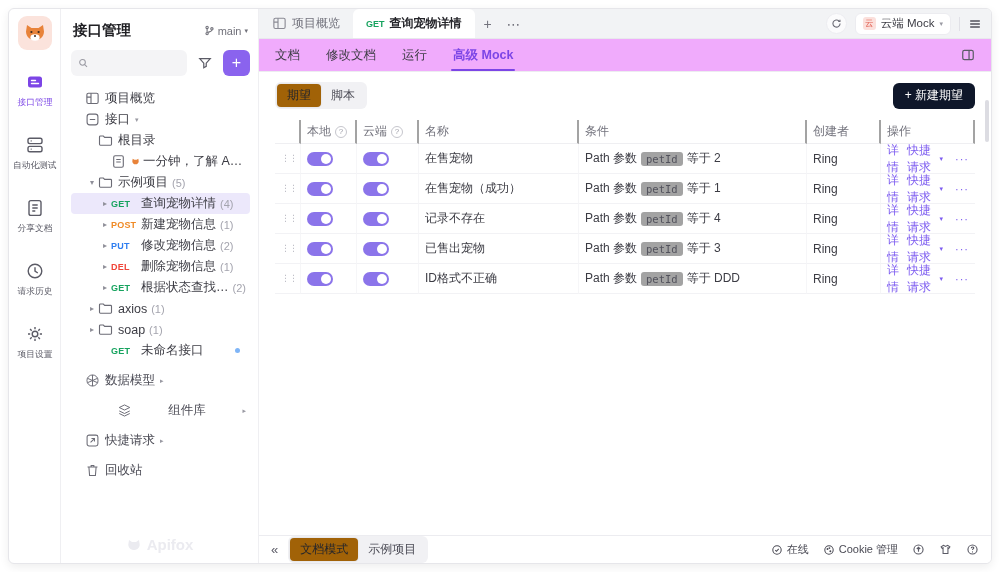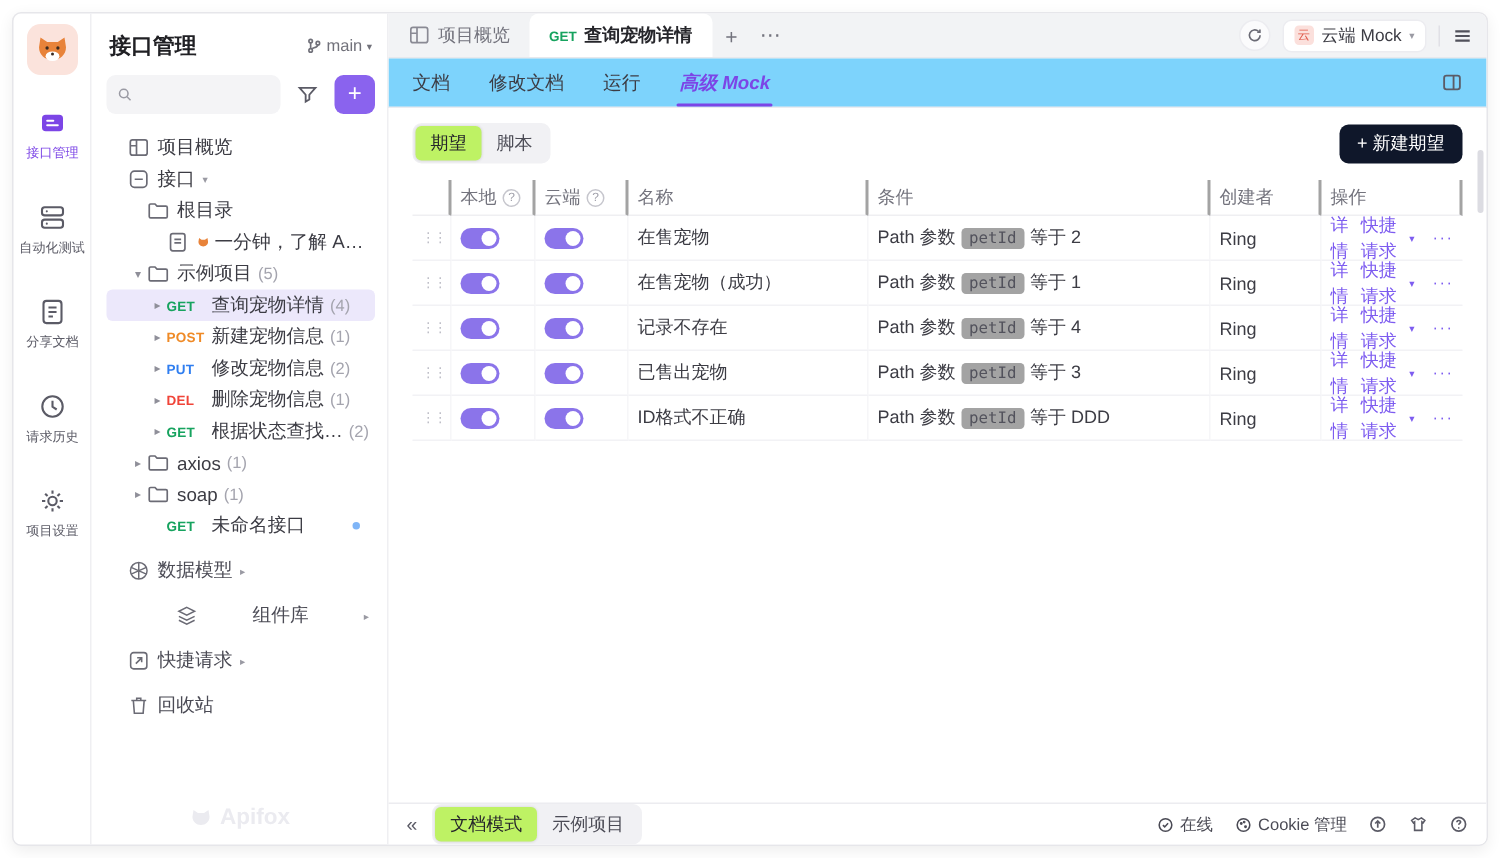--- a/index.html
+++ b/index.html
@@ -50,31 +50,31 @@
   .tab.active { background:#fff; color:#26262b; border-radius:6px 6px 0 0; font-weight:bold; }
   .tab .method { font-size:9px; font-weight:bold; color:#17a35f; }
   .tab-plus,.tab-more { width:26px; display:flex; align-items:center; justify-content:center; color:#73737d; font-size:14px; cursor:pointer; }
   .strip-right { margin-left:auto; display:flex; align-items:center; gap:8px; padding-right:9px; }
   .refresh-btn { width:21px; height:21px; border-radius:50%; background:#fbfbfc; border:1px solid #ececf0; display:flex; align-items:center; justify-content:center; color:#6b6b75; cursor:pointer; }
   .env-pill { display:flex; align-items:center; gap:5px; background:#fff; border:1px solid #ececf0; border-radius:6px; height:22px; padding:0 7px; font-size:11.5px; color:#3c3c44; cursor:pointer; }
   .env-badge { width:13px; height:13px; border-radius:3px; background:#fbe0dc; color:#e05a4b; font-size:8.5px; display:flex; align-items:center; justify-content:center; }
   .strip-divider { width:1px; height:14px; background:#e0e0e6; }
   .menu-btn { color:#51515b; cursor:pointer; }
 
-  .subtabs { height:33px; background:#7dd3fc; border-bottom:1px solid #ececf0; display:flex; align-items:center; padding:0 16px; gap:26px; }
+  .subtabs { height:33px; background:#f0abfc; border-bottom:1px solid #ececf0; display:flex; align-items:center; padding:0 16px; gap:26px; }
   .subtab { font-size:12.5px; color:#3c3c44; cursor:pointer; position:relative; height:100%; display:flex; align-items:center; }
-  .subtab.active { color:#7c45e6; font-weight:bold;font-style:italic; }
+  .subtab.active { color:#7c45e6; font-weight:bold; }
   .subtab.active::after { content:""; position:absolute; left:-2px; right:-2px; bottom:0; height:2.5px; background:#7c45e6; border-radius:2px; }
   .subtabs .right { margin-left:auto; color:#5b5b66; cursor:pointer; }
 
   .content { flex:1; position:relative; padding:10px 16px 0 16px; overflow:hidden; }
   .controls { display:flex; align-items:center; justify-content:space-between; margin-bottom:11px; }
   .seg { display:flex; background:#f1f1f4; border-radius:6px; padding:2px; }
   .seg .s { font-size:12px; color:#4b4b55; padding:3px 10px; border-radius:4px; cursor:pointer; }
-  .seg .s.active { background:#bef264; color:#26262b; box-shadow:0 0 2px rgba(0,0,0,.12); }
+  .seg .s.active { background:#a16207; color:#26262b; box-shadow:0 0 2px rgba(0,0,0,.12); }
   .new-btn { background:#0f172a; color:#fff; border:none; border-radius:6px; height:26px; padding:0 12px; font-size:12px; cursor:pointer; }
 
   .grid { display:grid; grid-template-columns:26px 56px 62px 160px 228px 74px 1fr; }
   .gh { font-size:12px; color:#73737d; height:24px; display:flex; align-items:center; gap:4px; padding:0 6px; border-bottom:1px solid #efeff2; border-right:2px solid #a3a3a3; }
   .gh:last-child,.gc:last-child { border-right:none; }
   .help-c { width:12px; height:12px; border-radius:50%; border:1px solid #c6c6cd; color:#a0a0aa; font-size:8px; display:flex; align-items:center; justify-content:center; cursor:pointer; }
   .gc { height:30px; display:flex; align-items:center; gap:4px; font-size:12px; color:#3c3c44; padding:0 6px; border-bottom:1px solid #f2f2f5; border-right:1px solid #f6f6f8; }
   .drag { color:#bcbcc6; font-size:9px; letter-spacing:-1px; cursor:grab; line-height:1; }
   .toggle { width:26px; height:14px; border-radius:8px; background:#8b74ea; position:relative; cursor:pointer; }
   .toggle::after { content:""; position:absolute; right:2px; top:2px; width:10px; height:10px; border-radius:50%; background:#fff; }

